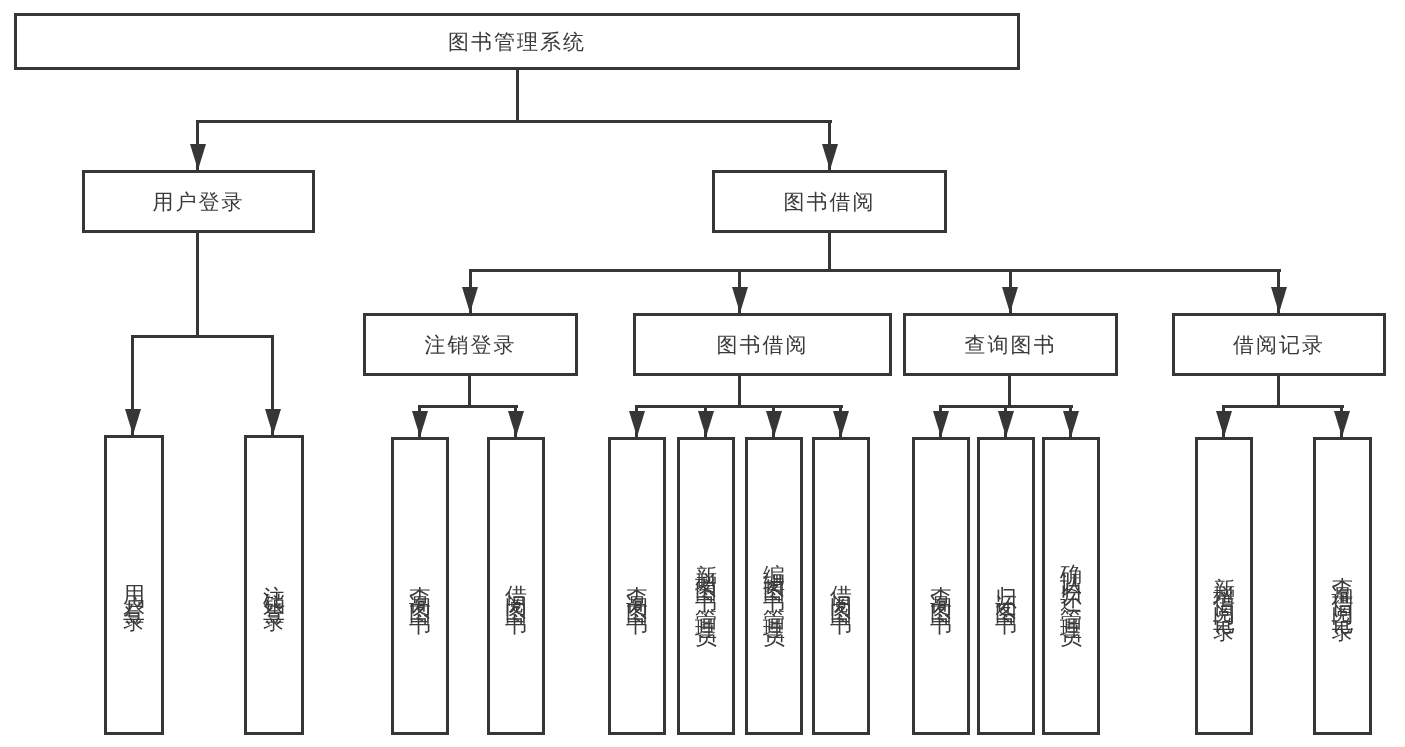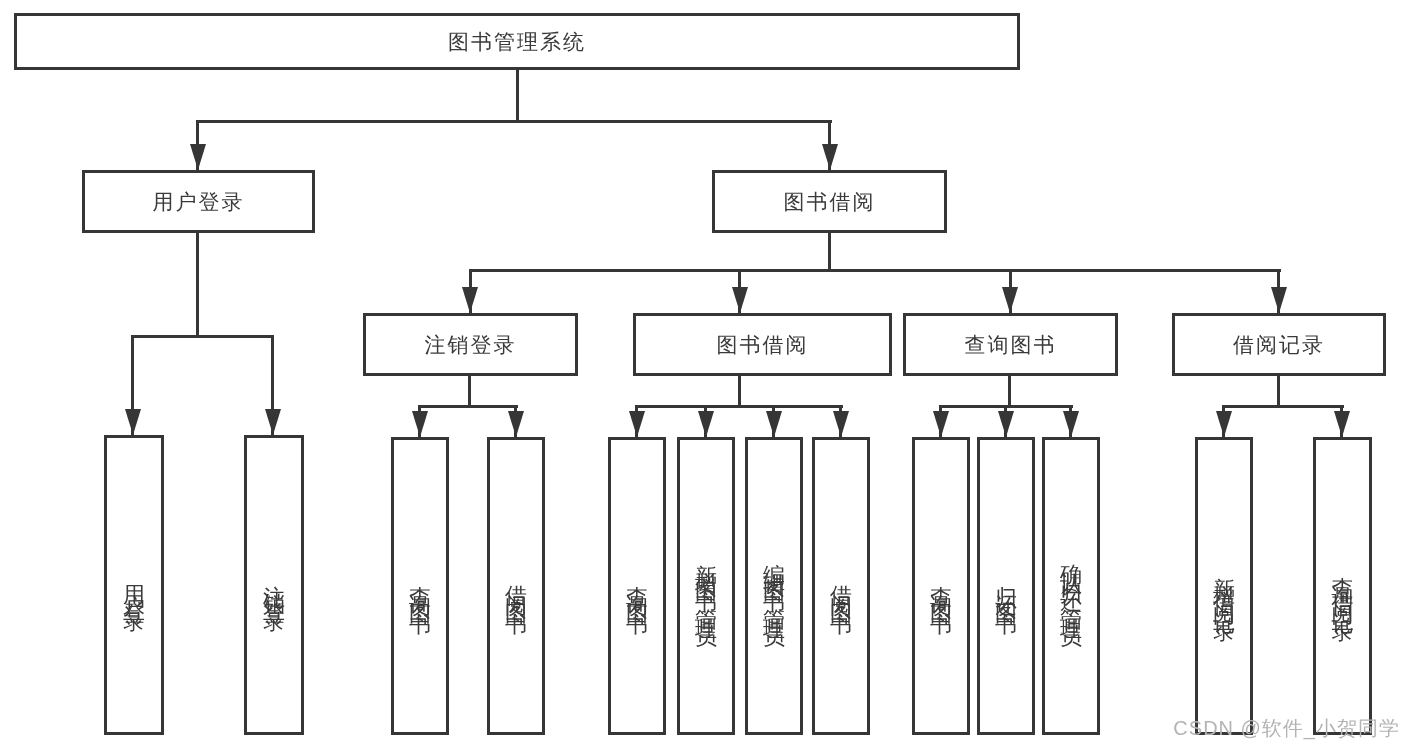--- a/index.html
+++ b/index.html
@@ -159,15 +159,14 @@
     <span>确认归还（管理员）</span>
   </div>
 
   <div class="vbox" style="left:1195px;top:437px;width:58px;height:298px;">
     <span>新增借阅记录</span>
   </div>
   <div class="vbox" style="left:1313px;top:437px;width:59px;height:298px;">
     <span>查询借阅记录</span>
   </div>
 
-  <div class="watermark">CSDN @软件_小贺同学</div>
 
 </div>
 
 </body></html>

